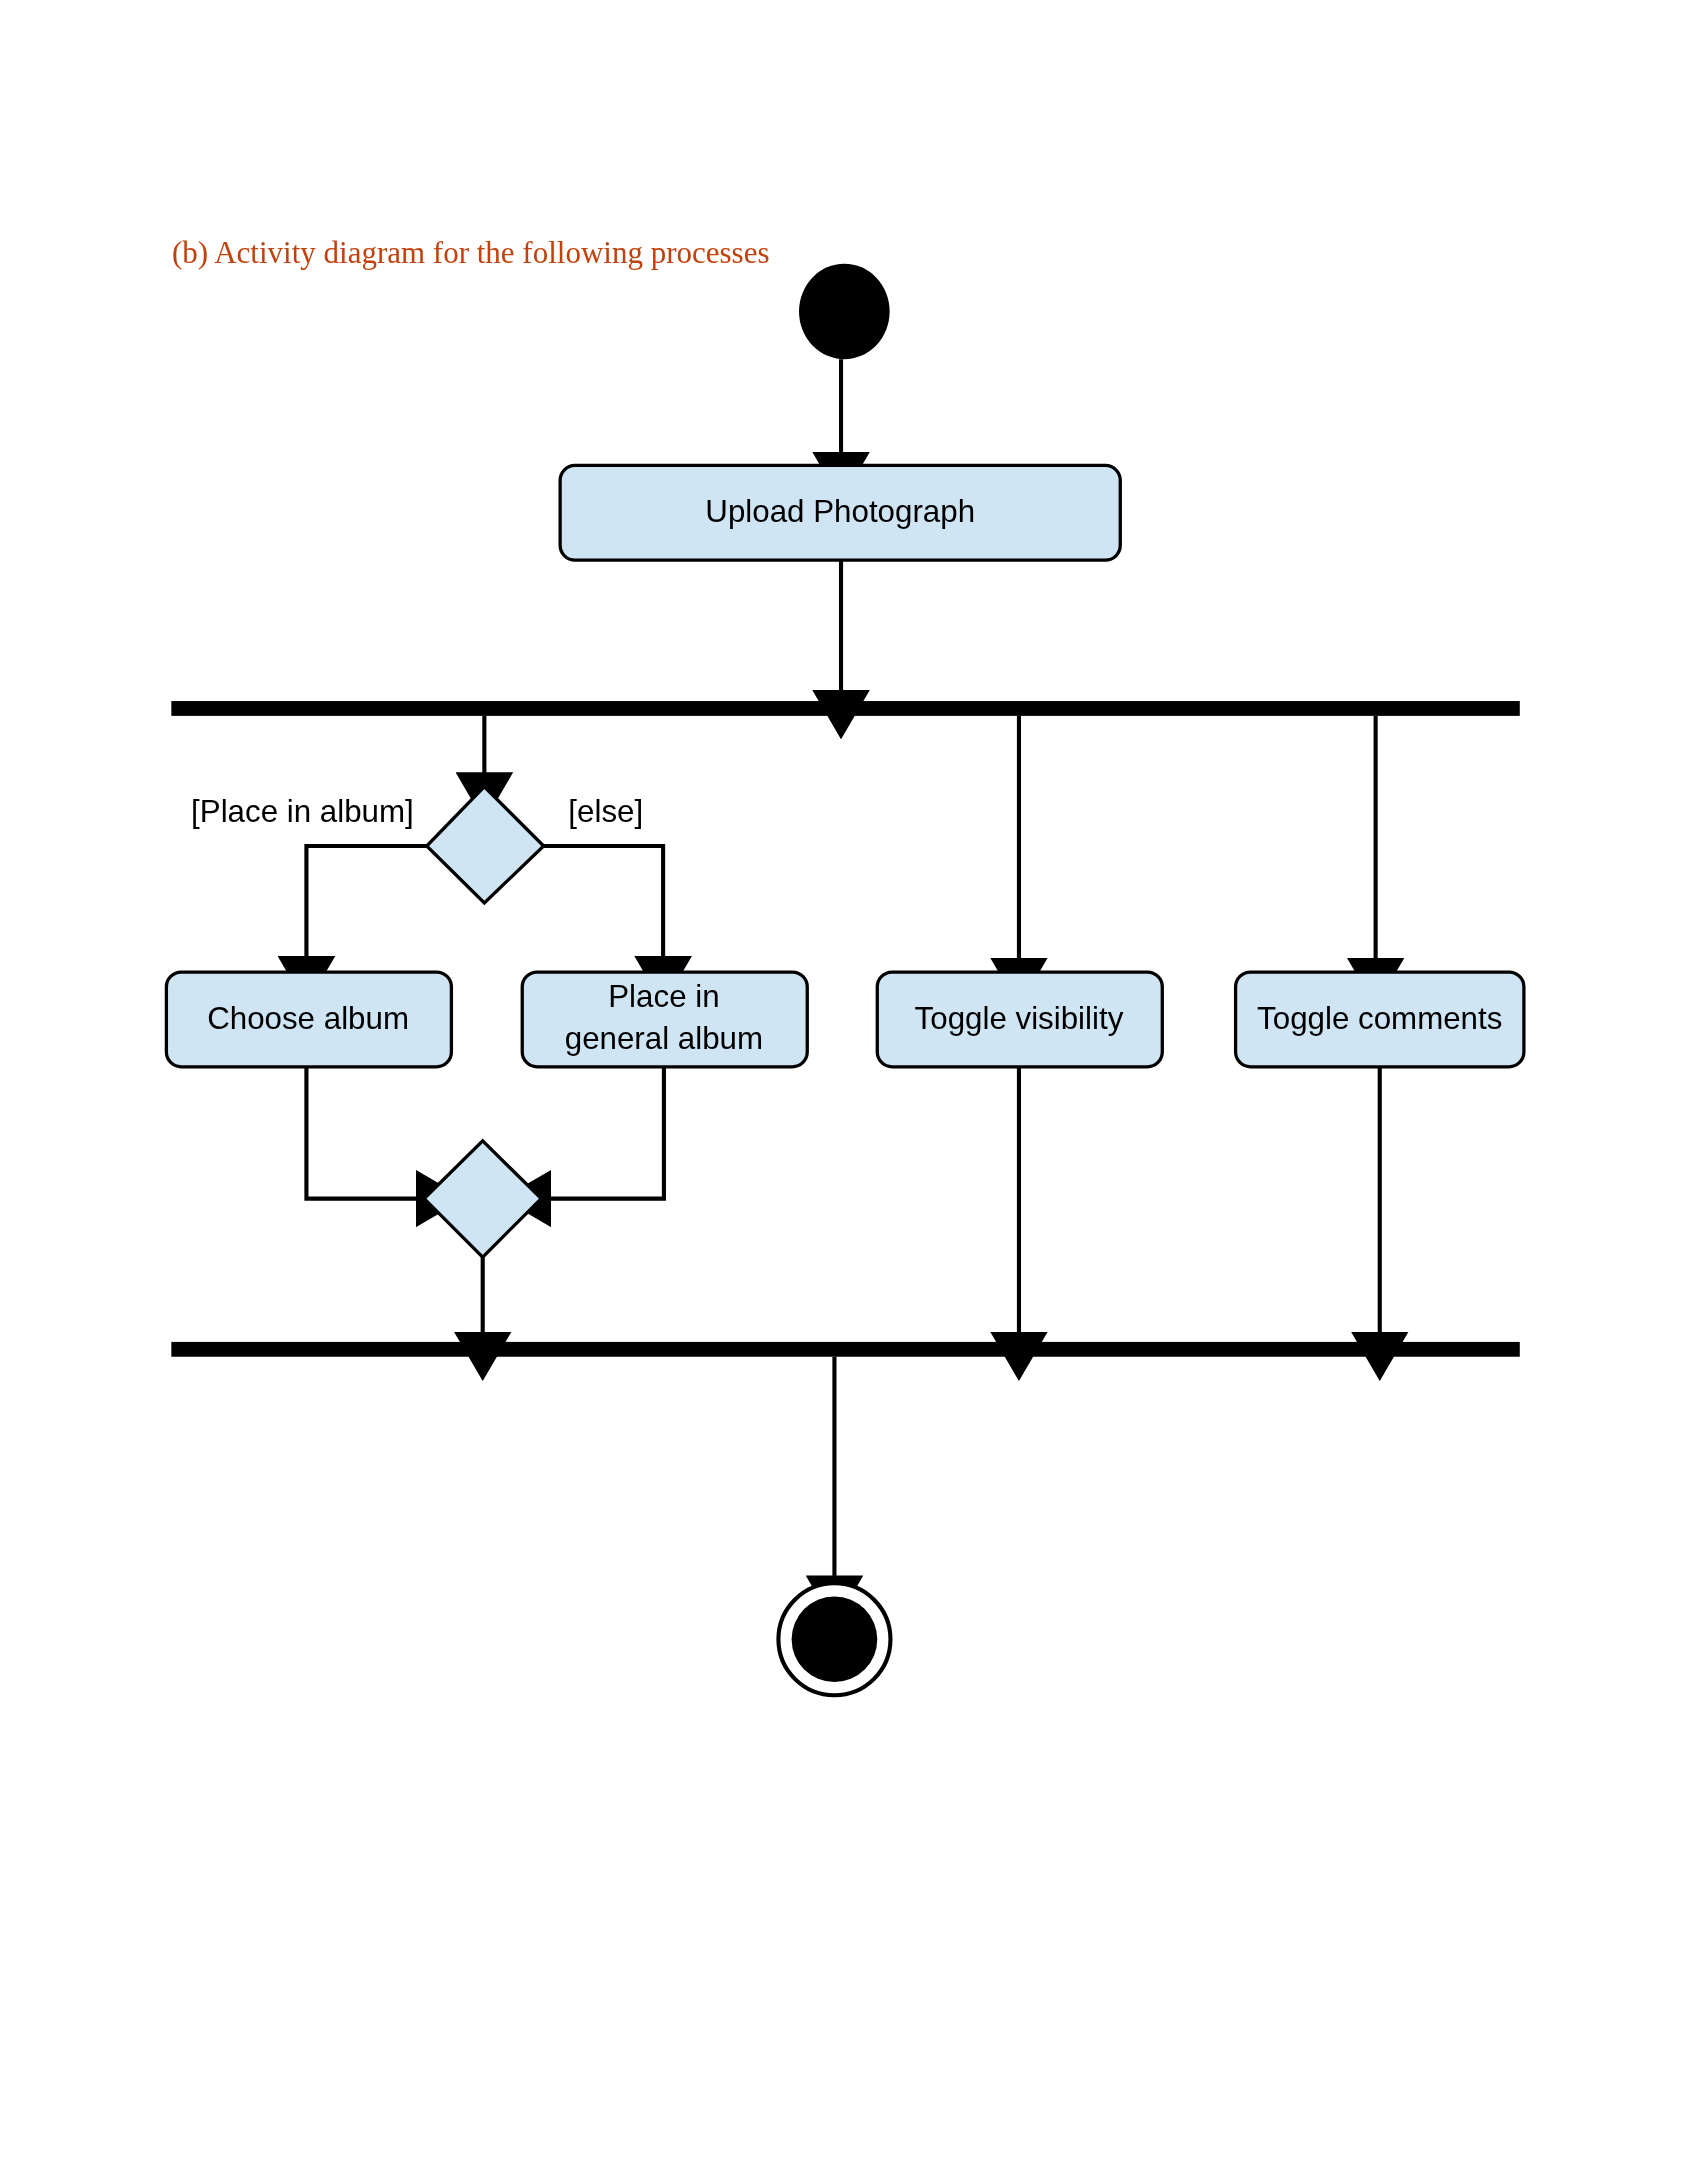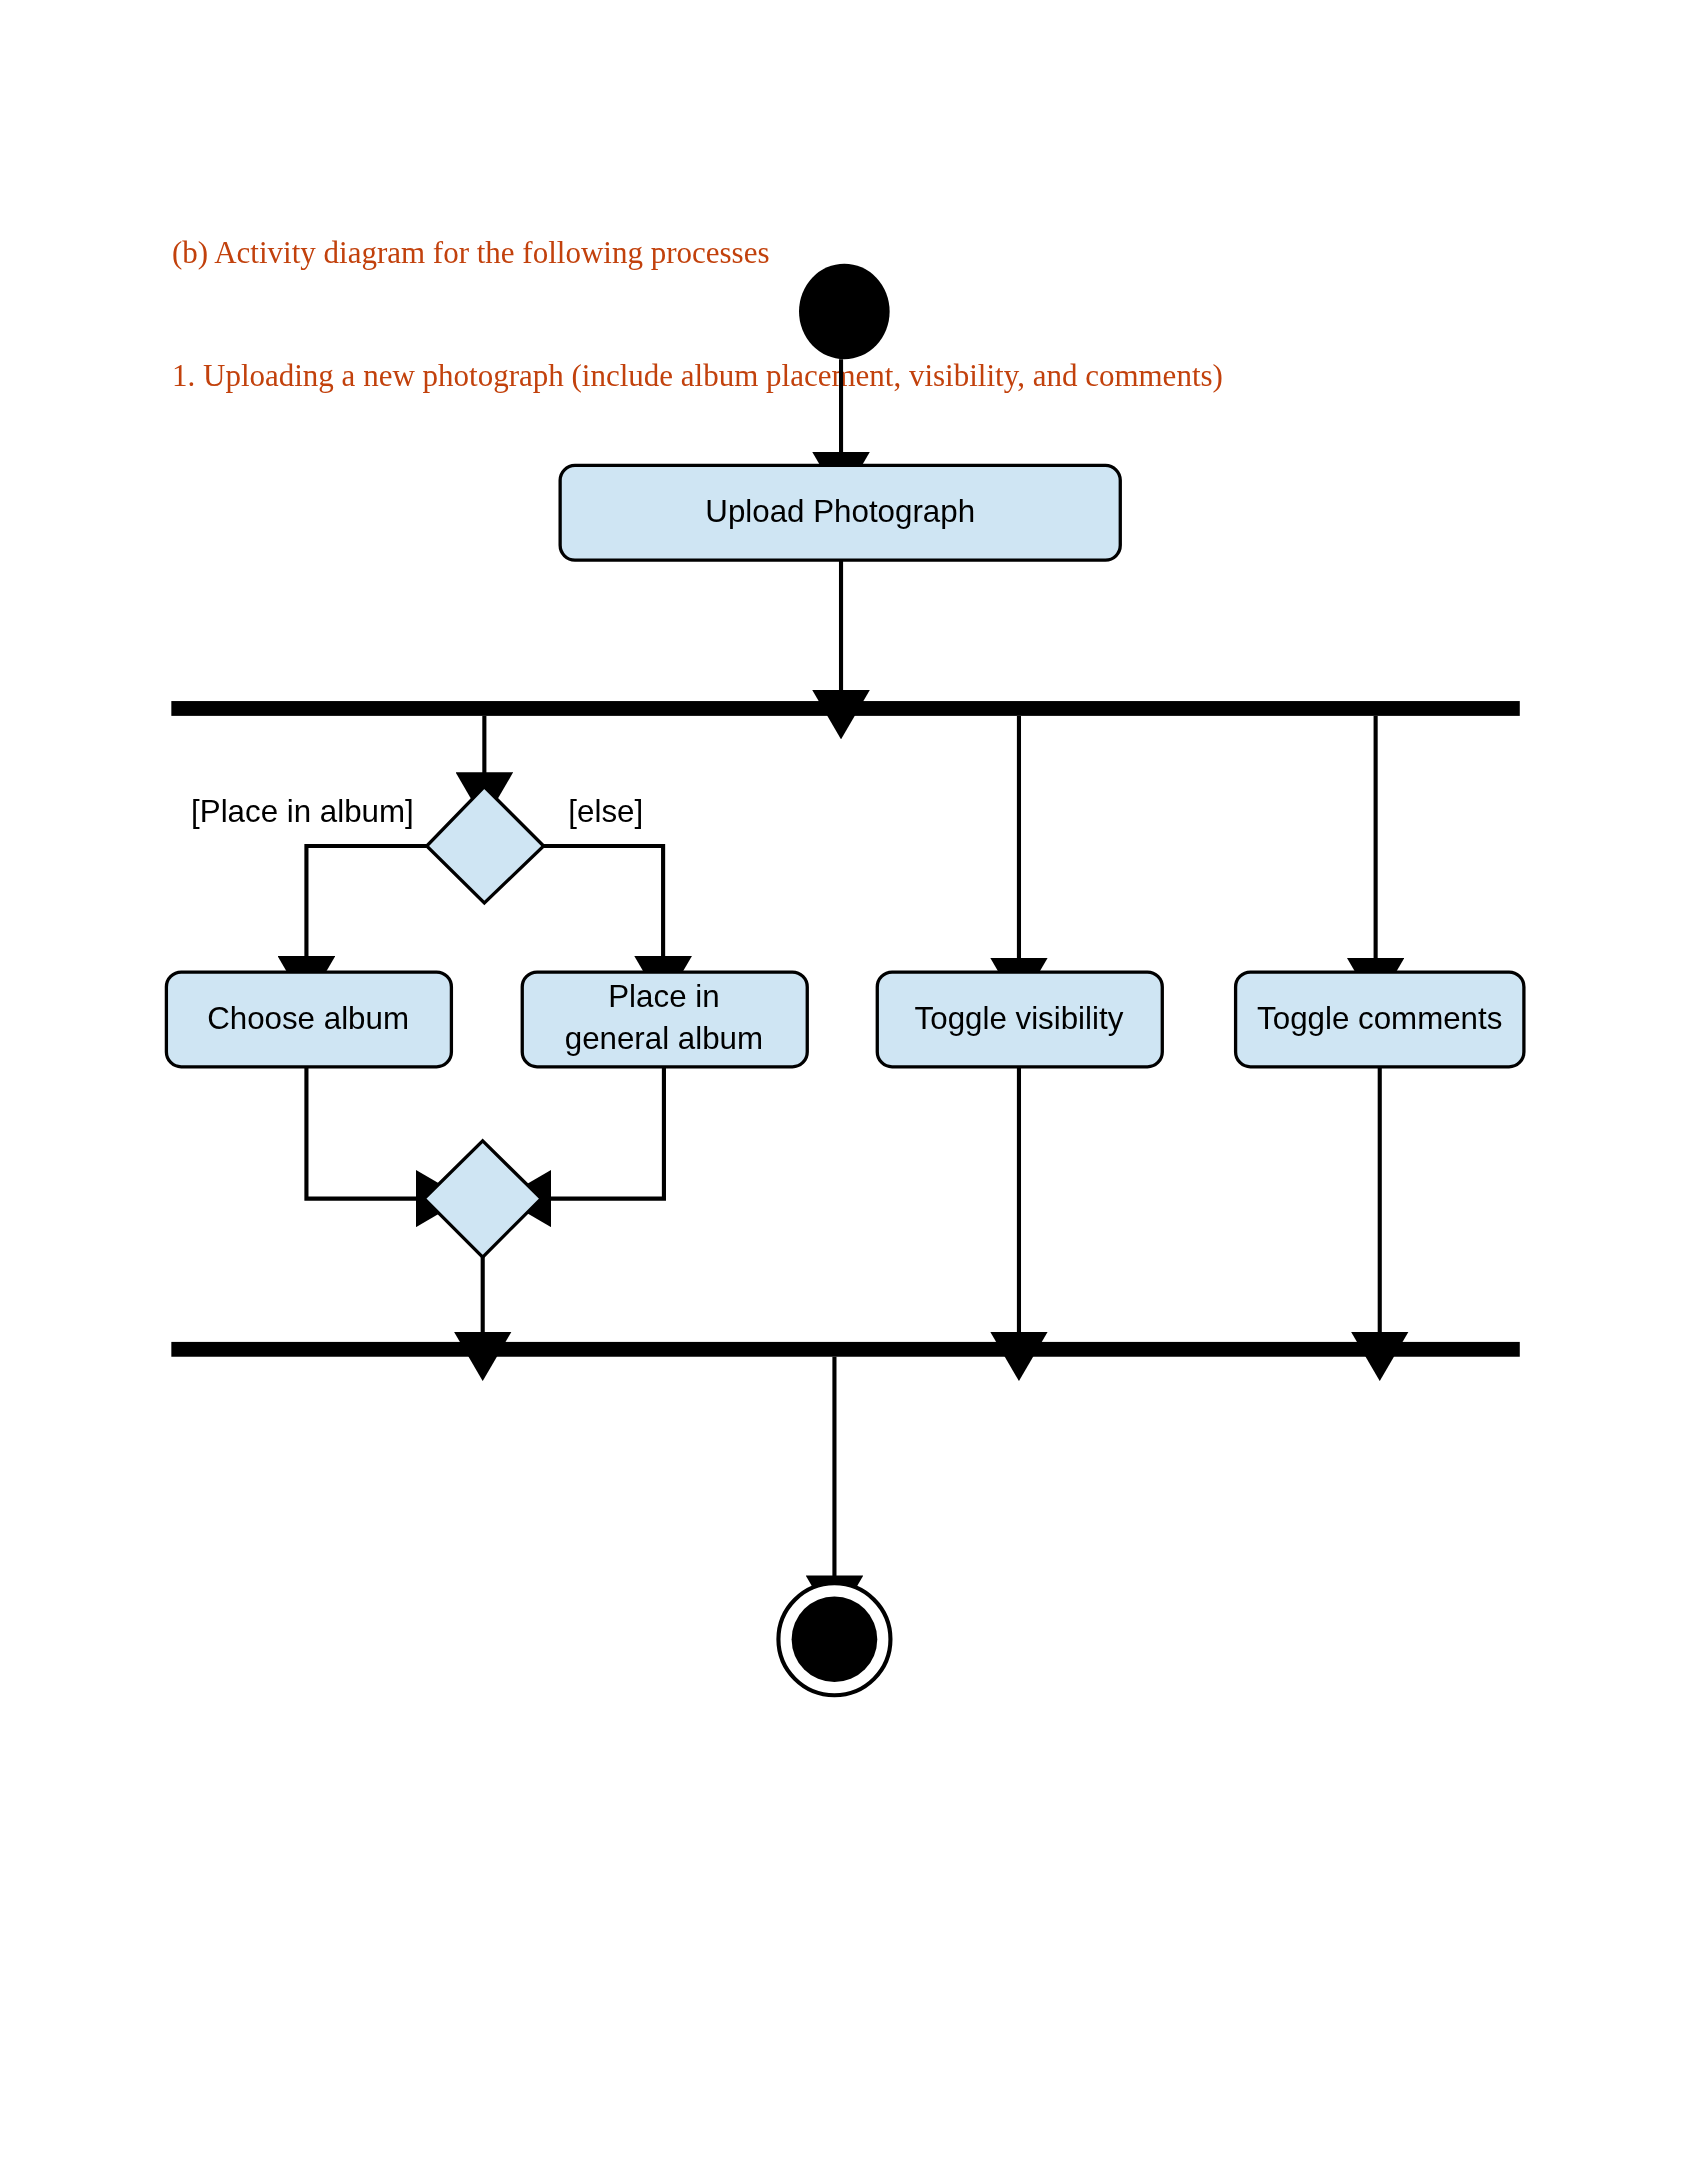--- a/index.html
+++ b/index.html
@@ -81,21 +81,20 @@
     stroke-width: 5;
   }
 </style>
 </head>
 <body>
 
 <div id="page">
 
   <div class="doc-header">
     <span class="line">(b) Activity diagram for the following processes</span>
-    <span class="line">1. Uploading a new photograph (include album placement, visibility, and comments)</span>
   </div>
 
   <svg class="diagram" viewBox="0 0 2048 2650">
     <defs>
       <marker id="arrowhead" markerWidth="12" markerHeight="14" refX="1.5" refY="7" orient="auto" markerUnits="strokeWidth">
         <polygon points="0,0 12,7 0,14" fill="#000000"></polygon>
       </marker>
     </defs>
 
     <ellipse class="solid-circle" cx="1025" cy="378" rx="55" ry="58"></ellipse>

